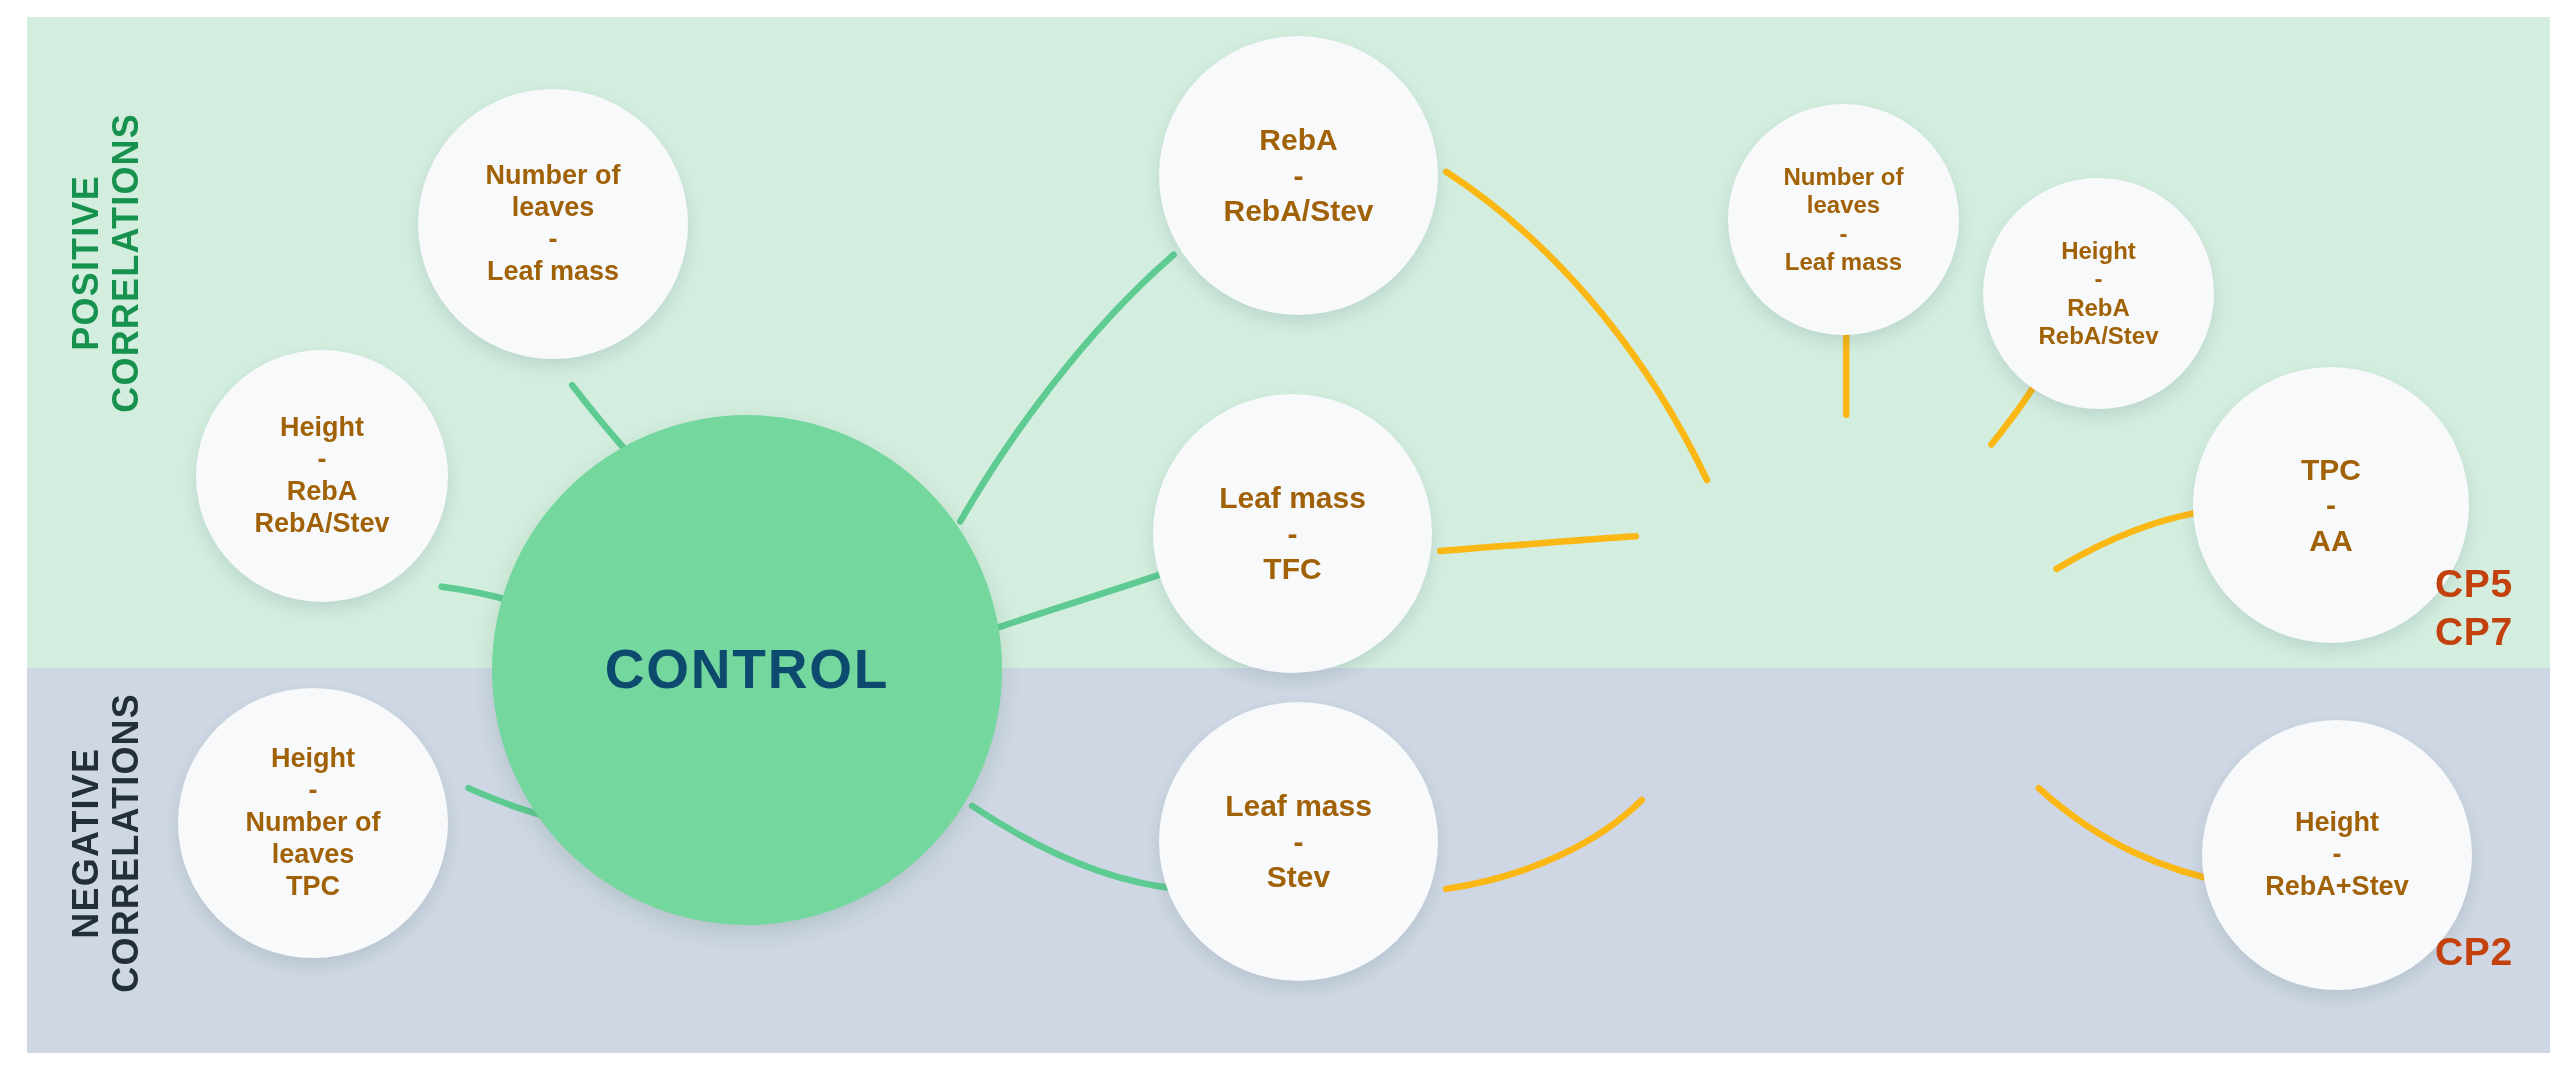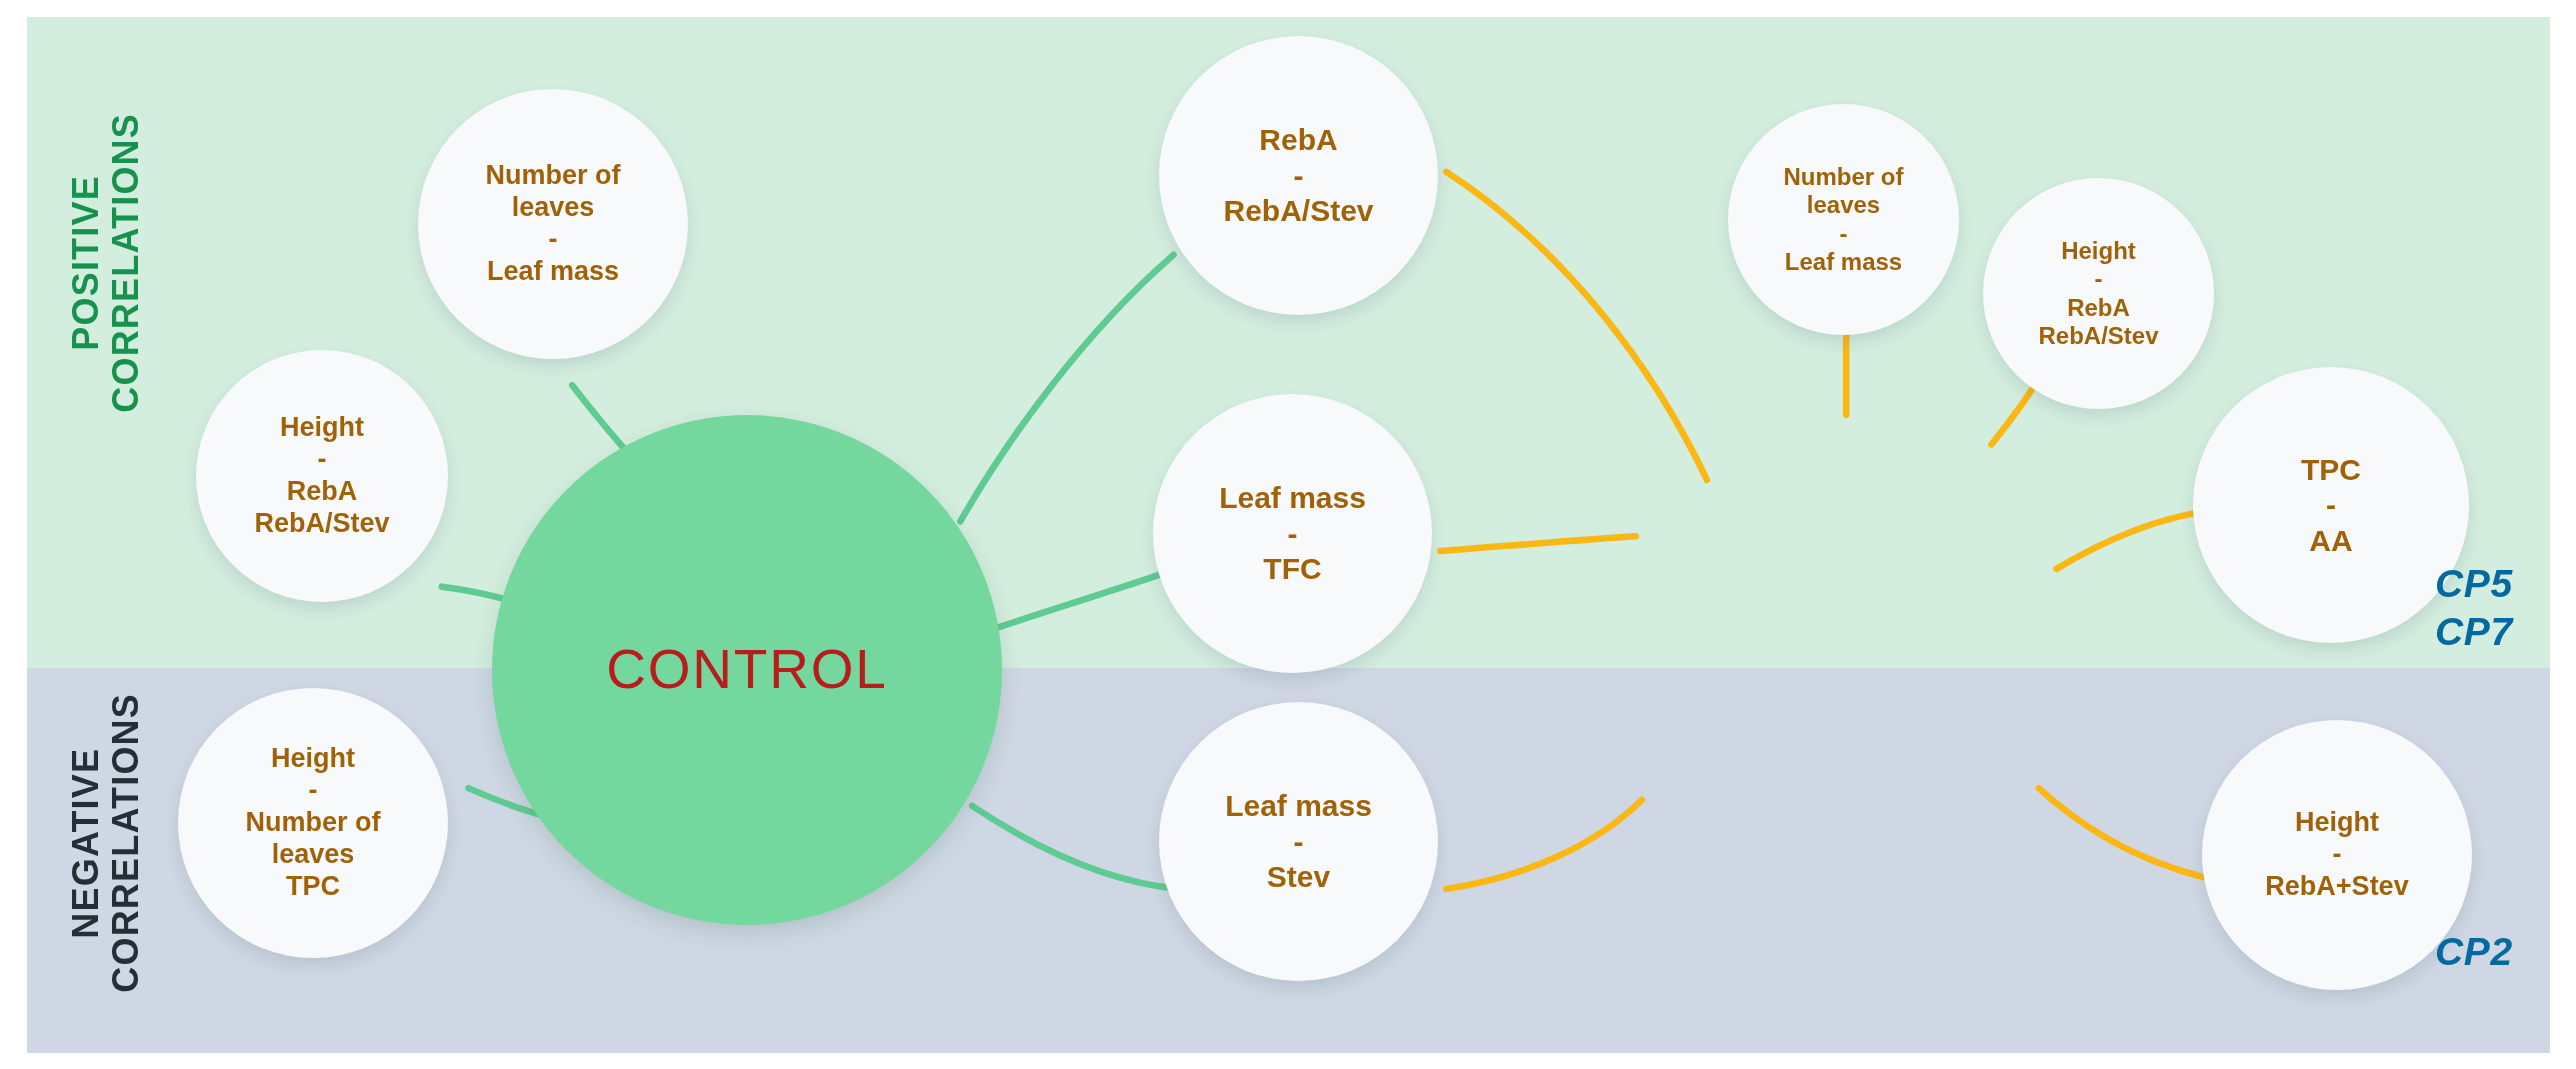--- a/index.html
+++ b/index.html
@@ -25,21 +25,21 @@
   #label-positive{left:66px;top:113px;font-size:36px;color:#17924e;}
   #label-negative{left:66px;top:693px;font-size:36px;color:#232f36;}
 
   
   #links{position:absolute;left:0;top:0;width:2576px;height:1069px;}
 
   
   .hub{
     position:absolute;border-radius:50%;
     display:flex;align-items:center;justify-content:center;
-    text-align:left;font-weight:normal;color:#b91c1c;
+    text-align:left;font-weight:bold;color:#0c4a6e;
     line-height:1.05;white-space:pre-line;
   }
   #hub-control{
     left:492px;top:415px;width:510px;height:510px;
     background:#74d79e;font-size:55px;letter-spacing:1.8px;
     box-shadow:0 8.3px 20px rgba(60,110,90,.18);
   }
   #hub-coldplasma{
     left:1594px;top:415px;width:510px;height:510px;
     background:#fbb714;font-size:55px;letter-spacing:1.8px;
@@ -55,22 +55,22 @@
     line-height:1.18;white-space:pre-line;
     box-shadow:0 7.1px 15.4px rgba(40,70,90,.13);
   }
   .b-lg{font-size:30px;}
   .b-md{font-size:27px;}
   .b-sm{font-size:24px;}
 
   
   .cp-code{
     position:absolute;font-weight:bold;font-size:39px;
-    color:#0369a1;letter-spacing:0.6px;line-height:1.22;
-    white-space:pre-line;text-align:right;font-style:italic;
+    color:#c2410c;letter-spacing:0.6px;line-height:1.22;
+    white-space:pre-line;text-align:right;
   }
   #cp-top{left:2435px;top:560px;}
   #cp-bottom{left:2435px;top:928px;}
 </style>
 </head>
 <body>
 
 <div id="stage">
 
   <div class="band band-positive"></div>

